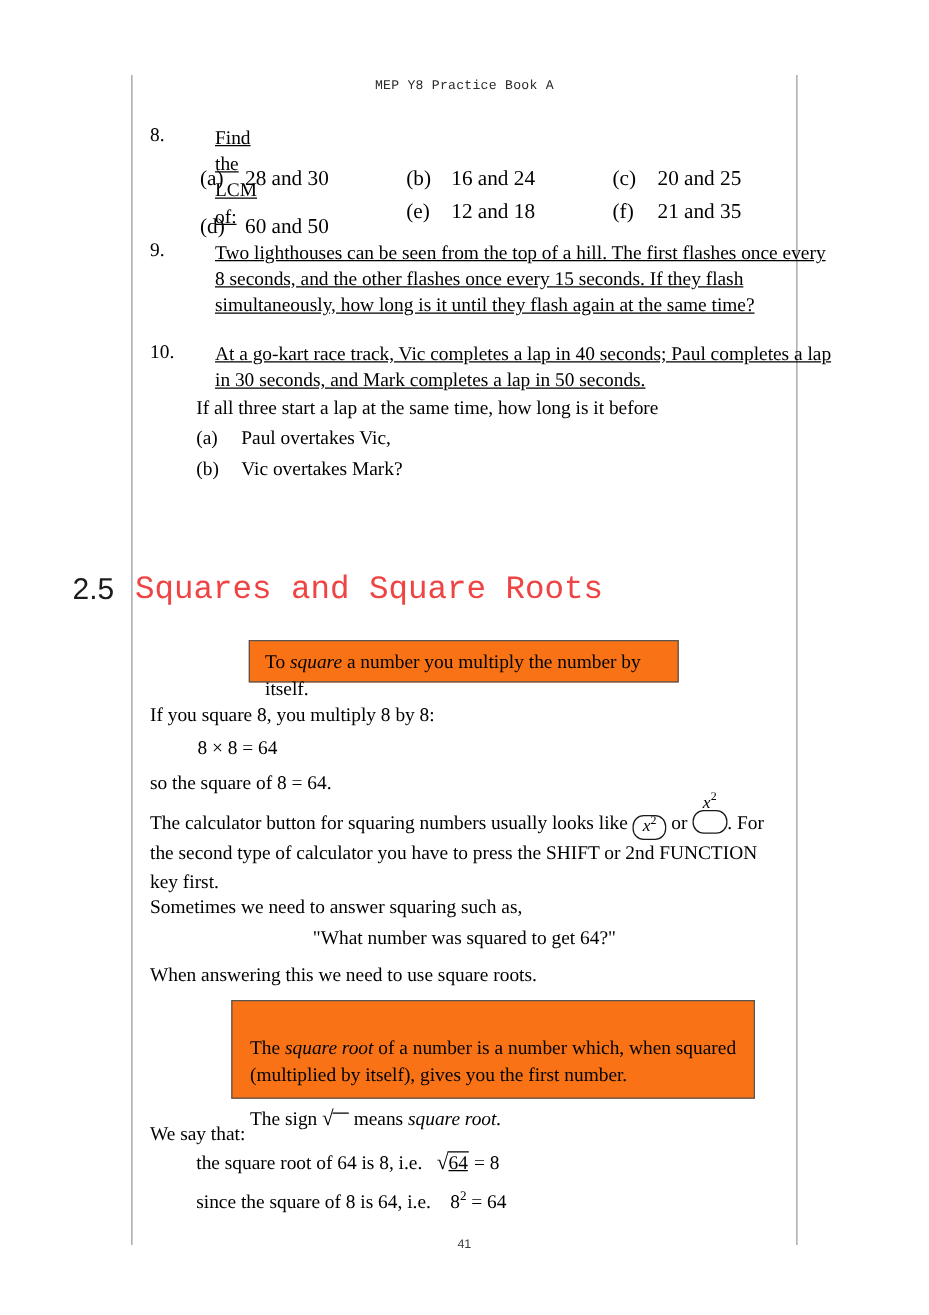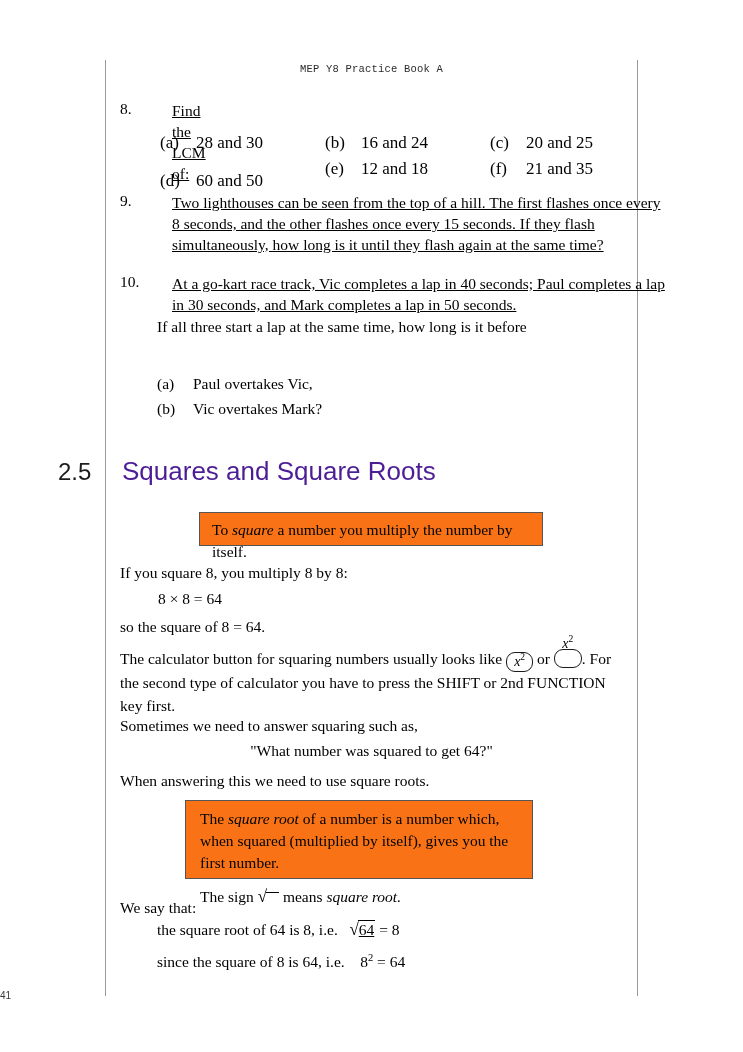--- a/index.html
+++ b/index.html
@@ -44,21 +44,21 @@
     font-size: 10.5px;
     color: #2b2b2b;
     letter-spacing: .2px;
   }
 
   .page-number {
     position: absolute;
     top: 990px;
     left: 0;
     width: 743px;
-    text-align: left;
+    text-align: center;
     font-family: "Liberation Sans", sans-serif;
     font-size: 10px;
     color: #3a3a3a;
   }
 
   
   .qblock { position: absolute; }
   .qnum {
     position: absolute;
     left: 0;
@@ -83,60 +83,59 @@
   .opt {
     position: absolute;
     white-space: nowrap;
   }
   .opt .lab { display: inline-block; width: 36px; }
 
   .sub {
     position: absolute;
     font-size: 15.5px;
     white-space: nowrap;
-    margin-top: 33px;
   }
   .sub .lab { display: inline-block; width: 36px; }
 
   
   .sec-num {
     position: absolute;
     left: 58px;
     top: 458px;
     font-family: "Liberation Sans", sans-serif;
     font-size: 24px;
     color: #1c1c1c;
   }
   .sec-title {
     position: absolute;
-    left: 122px;
+    left: 108px;
     top: 456px;
-    font-family: Liberation Sans, sans-serif;
+    font-family: Liberation Mono, monospace;
     font-size: 26px;
-    color: #4c1d95;
+    color: #ef4444;
   }
 
   
   .defbox {
     position: absolute;
     border: 1px solid #555555;
     background: #f97316;
     box-sizing: border-box;
     font-size: 15.5px;
     line-height: 22px;
   }
   #def-box-1 {
     left: 199px; top: 512px;
     width: 344px; height: 34px;
     padding: 6px 12px;
   }
   #def-box-2 {
     left: 185px; top: 800px;
-    width: 348px; height: 79px;
-    padding: 7px 14px;
+    width: 419px; height: 79px;
+    padding: 27px 14px;
   }
   .defbox p { margin: 0; }
   .defbox .line2 { margin-top: 12px; }
 
   
   .para {
     position: absolute;
     font-size: 15.5px;
     line-height: 22.5px;
     left: 120px;

